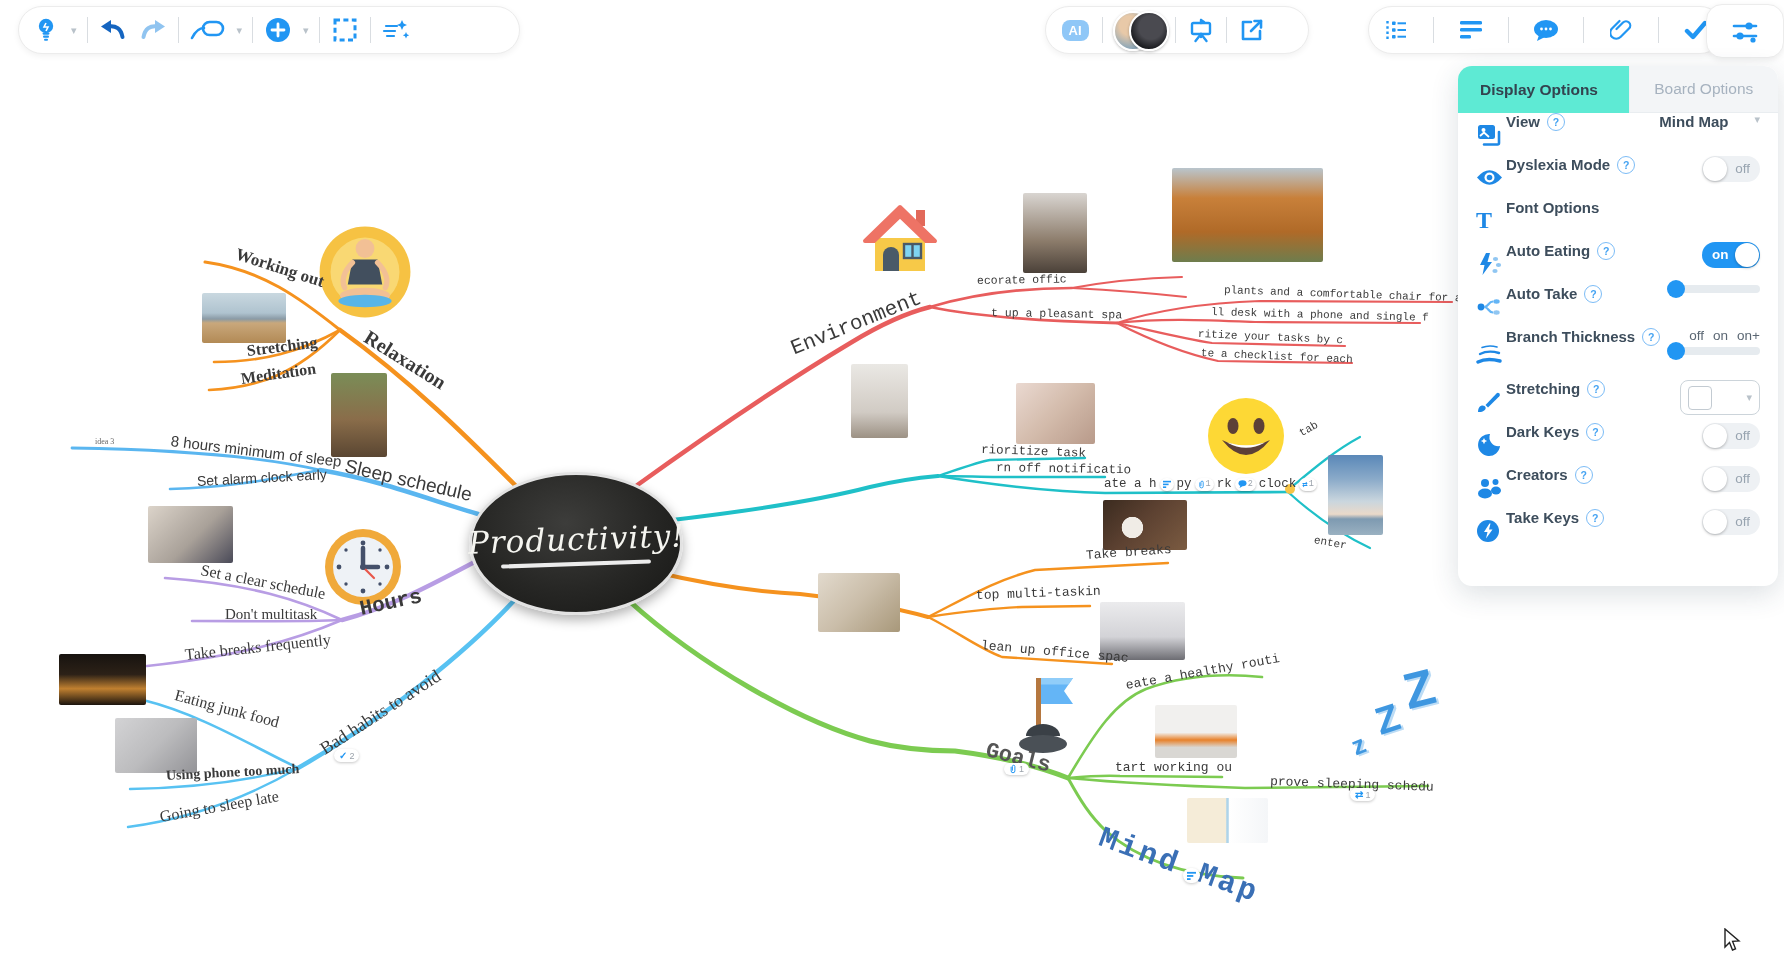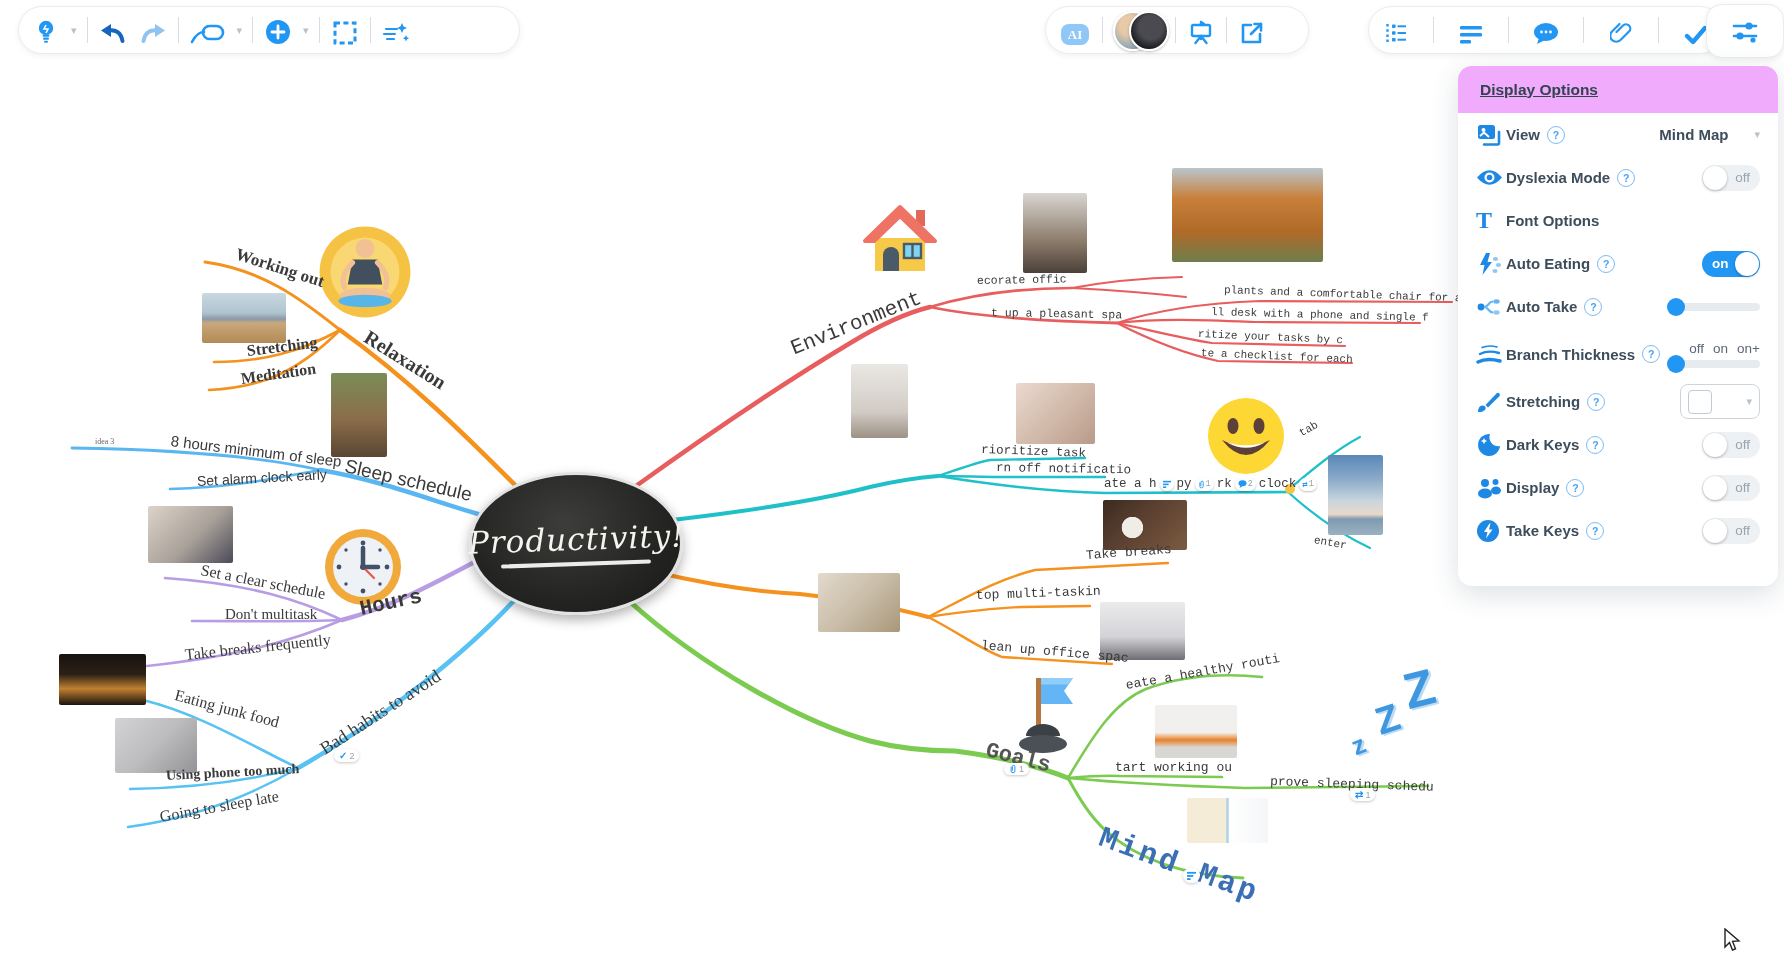--- a/index.html
+++ b/index.html
@@ -3,41 +3,41 @@
 <meta charset="utf-8">
 <style>
   html,body{margin:0;padding:0;background:#fff;}
   #stage{position:relative;width:1784px;height:962px;background:#ffffff;overflow:hidden;
          font-family:"Liberation Sans",sans-serif;}
   
   .tb-card{position:absolute;top:6px;height:46px;background:#fff;border:1px solid #ececec;
            border-radius:24px;box-shadow:0 2px 6px rgba(0,0,0,.06);display:flex;align-items:center;
            padding:0 12px;gap:10px;}
   .tb-div{width:1px;height:26px;background:#d9dde1;}
-  .icon-btn{display:flex;align-items:flex-end;justify-content:center;width:30px;height:30px;cursor:pointer;font-family:Liberation Serif, serif;}
+  .icon-btn{display:flex;align-items:center;justify-content:center;width:30px;height:30px;cursor:pointer;}
   .caret{font-size:11px;color:#b9c2ca;}
   .ai-badge{background:#8fc7f7;color:#fff;font-weight:bold;font-size:13px;border-radius:8px;
             padding:4px 7px;line-height:1;}
   .avatars{position:relative;width:52px;height:38px;}
   .avatars .av{position:absolute;width:36px;height:36px;border-radius:50%;border:2px solid #fff;
                box-shadow:0 1px 3px rgba(0,0,0,.25);}
   .av1{left:0;top:0;background:radial-gradient(circle at 40% 35%,#e8c9a8 30%,#8fa8b8 70%,#52616e);}
   .av2{left:16px;top:0;background:radial-gradient(circle at 55% 40%,#4a4a50 40%,#17181c 75%);}
   .settings-btn{position:absolute;left:1706px;top:4px;width:76px;height:52px;background:#fff;
                 border:1px solid #ececec;border-radius:16px;box-shadow:0 2px 6px rgba(0,0,0,.08);
                 display:flex;align-items:center;justify-content:center;}
   
   .panel{position:absolute;left:1458px;top:66px;width:320px;height:520px;background:#fff;
          border-radius:14px;box-shadow:0 8px 28px rgba(40,60,80,.16);overflow:hidden;}
   .tabs{display:flex;height:47px;}
   .tab{flex:1;display:flex;align-items:center;padding:0 0 0 22px;font-size:15.5px;}
-  .tab.active{color:#33434f;font-weight:bold;background:#f0abfc;text-decoration:underline;}
+  .tab.active{color:#33434f;font-weight:bold;background:#5eead4;}
   .tab.inactive{color:#a6b2bf;background:#f3f5f7;border-top-right-radius:14px;
                 border-bottom:1px solid #e9edf0;border-left:1px solid #eef1f3;justify-content:center;padding:0;}
-  .prow{display:flex;align-items:center;height:43px;padding:0 18px;}
+  .prow{display:flex;height:43px;padding:0 18px;}
   .prow .picon{width:30px;display:flex;justify-content:flex-start;align-items:center;}
   .plabel{color:#3d4d5c;font-weight:bold;font-size:15px;margin-right:7px;white-space:nowrap;}
   .help{width:16px;height:16px;border-radius:50%;border:1.6px solid #7cbcf6;color:#45a3f2;
         font-size:10.5px;font-weight:bold;display:flex;align-items:center;justify-content:center;flex:none;}
   .spacer{flex:1;}
   .toggle{width:58px;height:26px;border-radius:13px;background:#eef1f4;position:relative;flex:none;}
   .toggle .knob{position:absolute;left:1px;top:1px;width:24px;height:24px;border-radius:50%;
                 background:#fff;box-shadow:0 1px 3px rgba(0,0,0,.28);}
   .toggle .tlabel{position:absolute;right:10px;top:5px;font-size:13.5px;color:#98a4b0;}
   .toggle.on{background:#2196f3;}
@@ -471,20 +471,21 @@
           <circle cx="18" cy="8" r="3.6"></circle>
           <circle cx="9" cy="18" r="3.6"></circle>
           <circle cx="22" cy="22" r="2.6"></circle>
         </g>
       </svg>
   </div>
 
   <div class="panel">
     <div class="tabs">
       <div class="tab active">Display Options</div>
+      <div class="tab inactive">Board Options</div>
     </div>
 
     <div class="prow">
       <span class="picon">
         <svg width="26" height="24" viewBox="0 0 26 24">
             <rect x="2" y="2" width="17" height="14" rx="2.5" fill="#1e88e5"></rect>
             <circle cx="7.5" cy="7" r="2" fill="#fff"></circle>
             <path d="M4 13 l4 -3.5 5 4.5" stroke="#fff" stroke-width="1.8" fill="none"></path>
             <path d="M8 21.5 h13.5 a1.5 1.5 0 0 0 1.5 -1.5 V9" stroke="#1e88e5" stroke-width="2.6" fill="none" stroke-linecap="round"></path>
           </svg>
@@ -614,21 +615,21 @@
       <span class="picon">
         <svg width="26" height="22" viewBox="0 0 26 22">
             <g fill="#1e88e5">
               <circle cx="9" cy="6" r="4"></circle>
               <ellipse cx="9" cy="16.5" rx="7" ry="5"></ellipse>
               <circle cx="19.5" cy="5" r="3"></circle>
               <ellipse cx="20" cy="13.5" rx="5" ry="4"></ellipse>
             </g>
           </svg>
       </span>
-      <span class="plabel">Display</span>
+      <span class="plabel">Creators</span>
       <span class="help">?</span>
       <span class="spacer"></span>
       <span class="toggle">
           <span class="knob"></span>
           <span class="tlabel">off</span>
         </span>
     </div>
 
     <div class="prow">
       <span class="picon">

